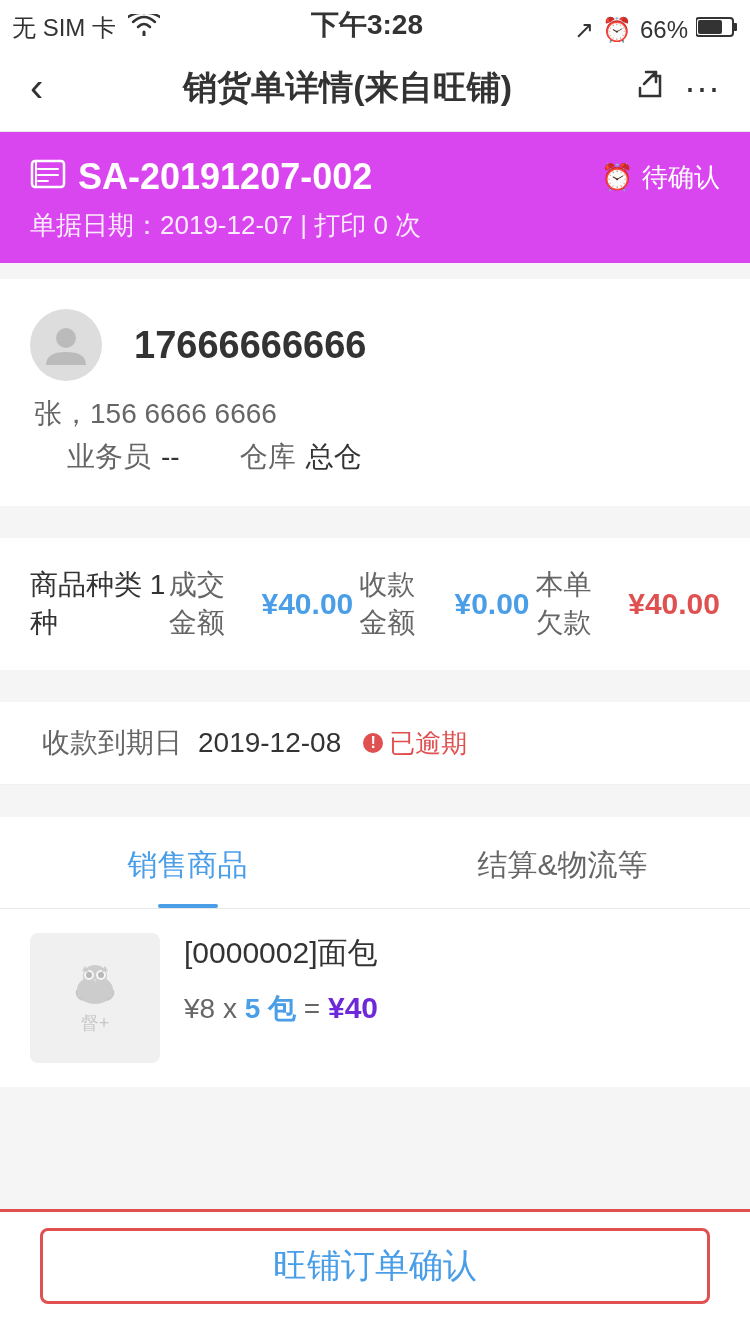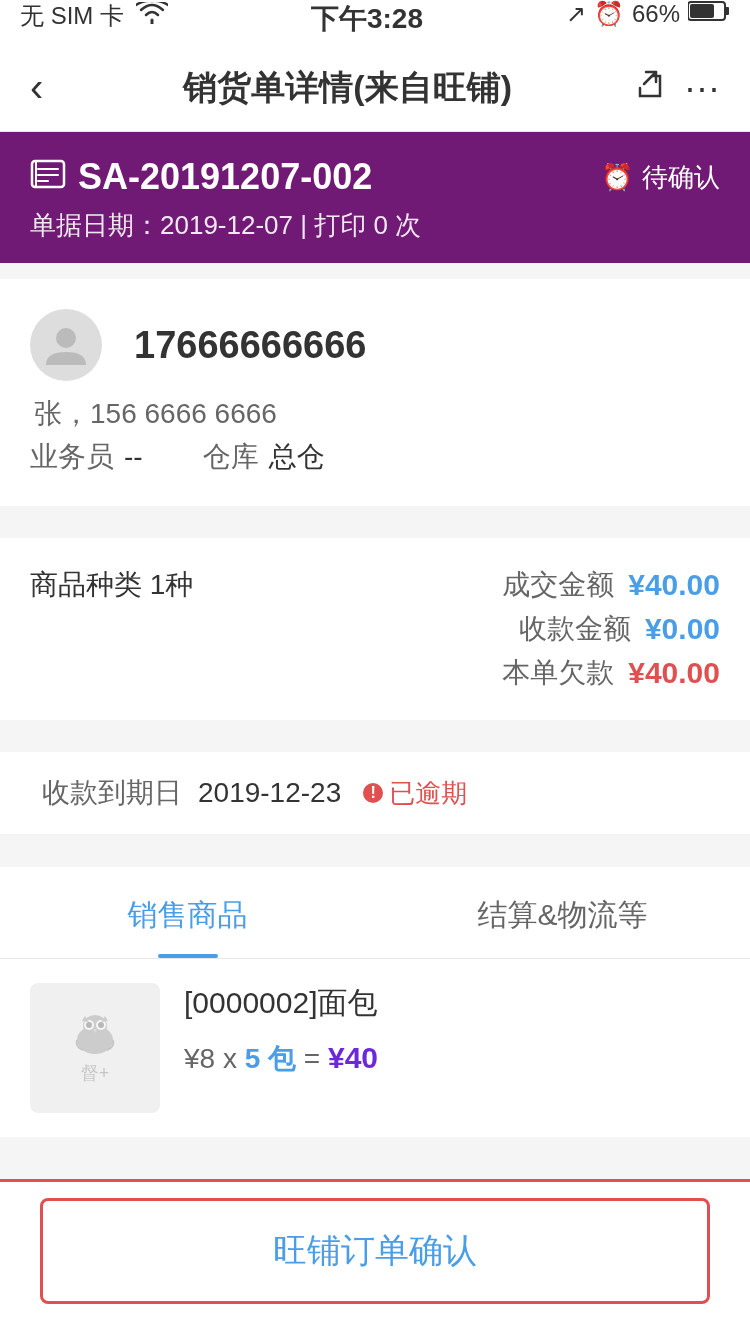--- a/index.html
+++ b/index.html
@@ -11,23 +11,23 @@
       background: #f5f5f5;
       font-size: 28px;
       color: #333;
     }
 
     
     .status-bar {
       height: 44px;
       background: #fff;
       display: flex;
-      align-items: flex-start;
+      align-items: flex-end;
       justify-content: space-between;
-      padding: 0 20px;
+      padding: 0 12px;
       font-size: 24px;
       font-weight: 500;
     }
     .status-left {
       display: flex;
       align-items: center;
       gap: 12px;
     }
     .status-center {
       font-size: 28px;
@@ -67,21 +67,21 @@
       align-items: center;
       gap: 20px;
     }
     .nav-icon {
       font-size: 36px;
       color: #333;
     }
 
     
     .order-banner {
-      background: #701a75;
+      background: #d946ef;
       padding: 24px 30px 20px;
     }
     .order-banner-top {
       display: flex;
       align-items: center;
       justify-content: space-between;
       margin-bottom: 10px;
     }
     .order-id {
       display: flex;
@@ -137,20 +137,21 @@
       font-size: 28px;
       color: #666;
       margin-bottom: 5px;
       padding-left: 4px;
     }
     .customer-meta {
       display: flex;
       gap: 60px;
       font-size: 28px;
       color: #333;
+      margin-left: 37px;
     }
     .meta-item {
       display: flex;
       align-items: center;
       gap: 10px;
     }
     .meta-label {
       color: #666;
     }
     .meta-value {
@@ -170,21 +171,21 @@
       display: flex;
       flex-direction: column;
       gap: 4px;
     }
     .summary-item {
       font-size: 28px;
       color: #333;
     }
     .summary-right {
       display: flex;
-      flex-direction: column;
+      flex-direction: row;
       align-items: flex-end;
       gap: 6px;
     }
     .amount-row {
       display: flex;
       align-items: center;
       gap: 14px;
       font-size: 28px;
     }
     .amount-label {
@@ -335,21 +336,21 @@
       position: fixed;
       bottom: 0;
       left: 0;
       width: 750px;
       background: #fff;
       padding: 16px 40px 30px;
       border-top: 3px solid #e05050;
     }
     .confirm-button {
       width: 100%;
-      height: 106px;
+      height: 76px;
       background: #fff;
       border: 3px solid #e05050;
       border-radius: 8px;
       font-size: 34px;
       color: #4A9EE8;
       font-weight: 500;
       cursor: pointer;
       display: flex;
       align-items: center;
       justify-content: center;
@@ -470,21 +471,21 @@
       <span class="amount-label">本单欠款</span>
       <span class="amount-value-red">¥40.00</span>
     </div>
   </div>
 </div>
 
 <div class="divider"></div>
 
 <div class="due-section">
   <span class="due-label">收款到期日</span>
-  <span>2019-12-23</span>
+  <span>2019-12-08</span>
   <div class="overdue-badge">
     <span class="overdue-dot">!</span>
     <span>已逾期</span>
   </div>
 </div>
 
 <div class="divider"></div>
 
 <div class="tabs-section">
   <div class="tabs-row">

